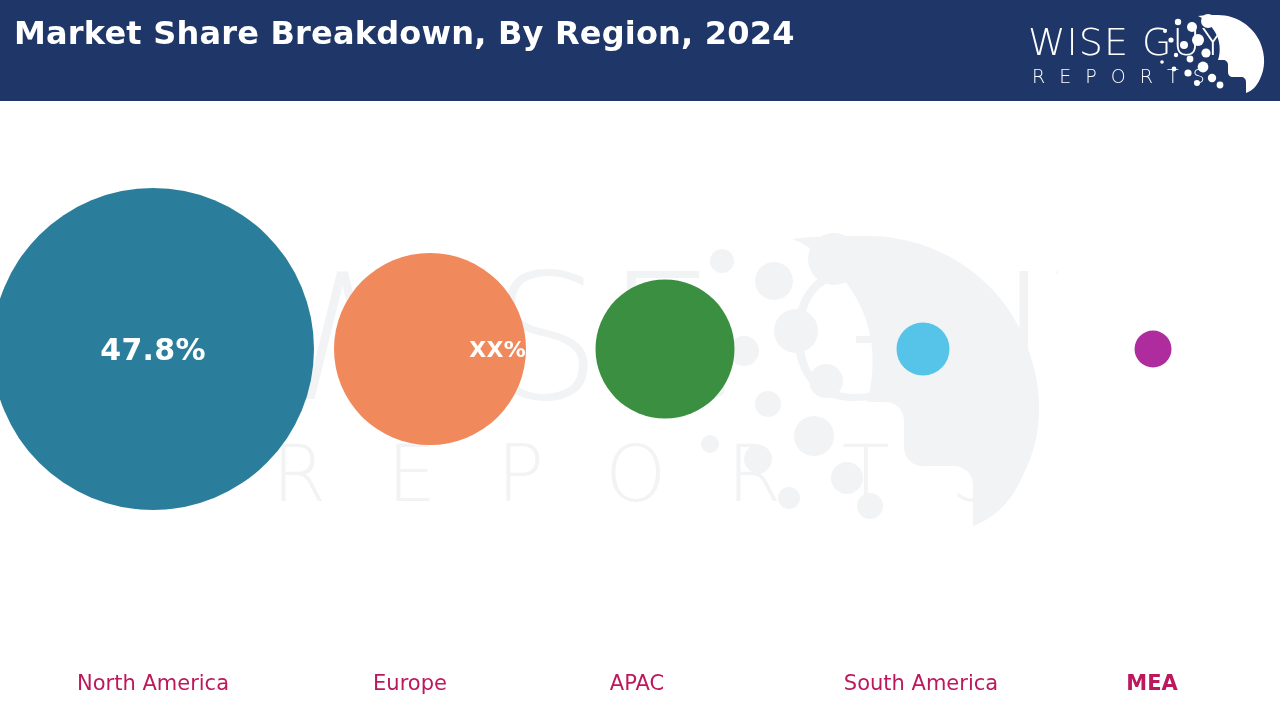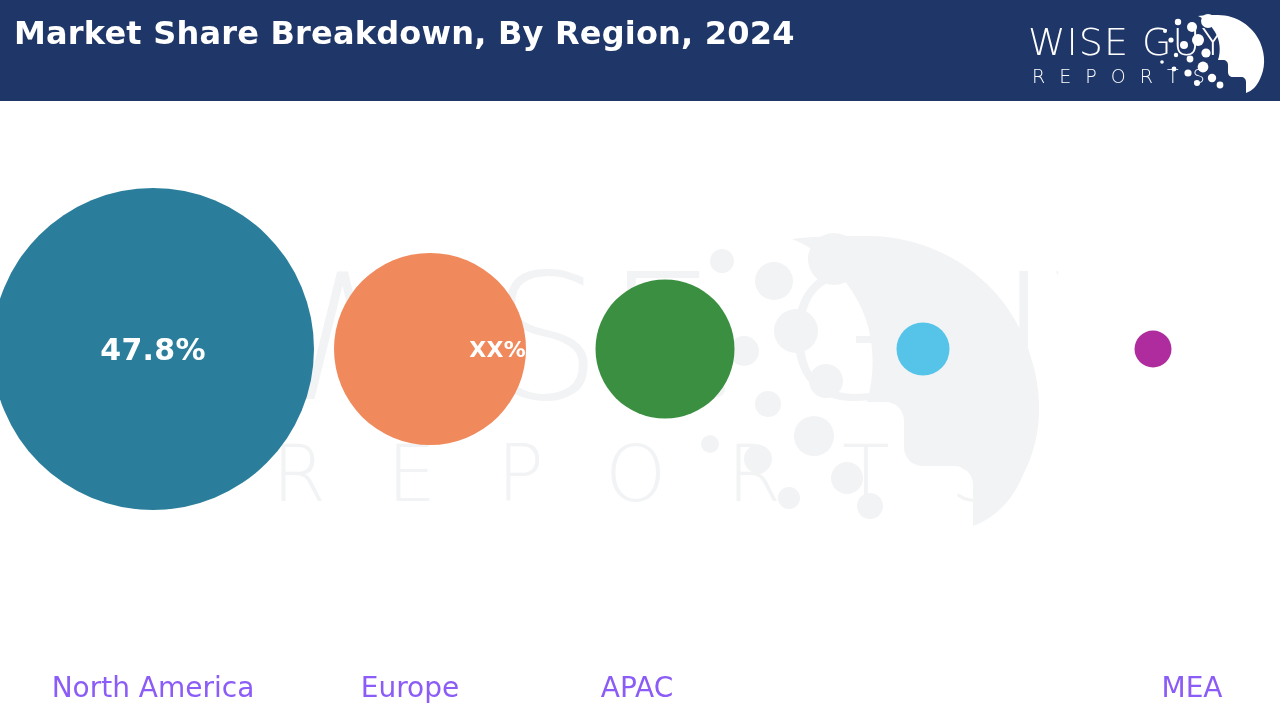--- a/index.html
+++ b/index.html
@@ -46,21 +46,21 @@
   }
 
   
   .axis {
     position:absolute; left:0; top:653px; width:1280px; height:67px;
     background:#ffffff;
   }
   .axis-tick {
     position:absolute; top:18px;
     transform:translateX(-50%);
-    font-size:28px; color:#8b5cf6; white-space:nowrap;
+    font-size:21px; color:#be185d; white-space:nowrap;
     font-family:"DejaVu Sans", sans-serif;
   }
 </style>
 </head>
 <body>
 
 <div class="page">
 
   <div class="header">
     <div class="header-title">Market Share Breakdown, By Region, 2024</div>
@@ -142,16 +142,17 @@
 
     <div class="bubble" style="left:1153px; top:248px; width:37px; height:37px; background:#ae2c9d;">
       <span class="bubble-label" style="font-size:10px;"></span>
     </div>
   </div>
 
   <div class="axis">
     <div class="axis-tick" style="left:153px;">North America</div>
     <div class="axis-tick" style="left:410px;">Europe</div>
     <div class="axis-tick" style="left:637px;">APAC</div>
-    <div class="axis-tick" style="left:1192px;">MEA</div>
+    <div class="axis-tick" style="left:921px;">South America</div>
+    <div class="axis-tick" style="left:1152px;font-weight:bold;">MEA</div>
   </div>
 
 </div>
 
 </body></html>

